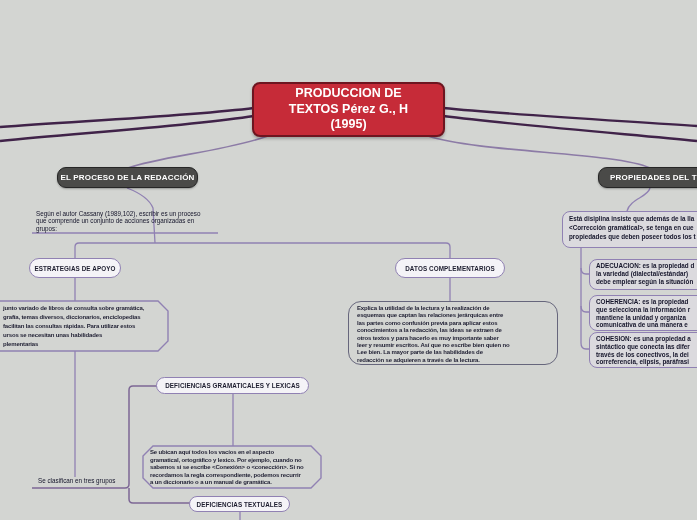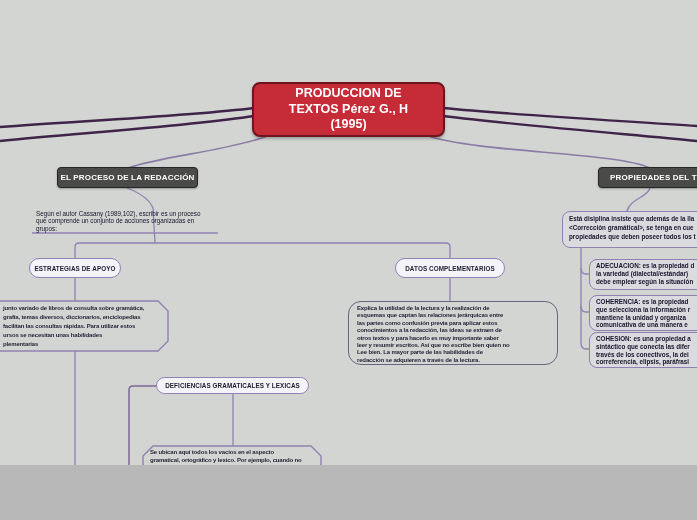--- a/index.html
+++ b/index.html
@@ -1,28 +1,28 @@
 <!DOCTYPE html>
 <html><head>
 <meta charset="utf-8">
 <style>
   html,body{margin:0;padding:0;}
   body{font-family:"Liberation Sans",sans-serif;background:#b8b8b8;}
-  #stage{position:relative;width:697px;height:465px;background:#d3d5d2;overflow:hidden;}
+  #stage{position:relative;width:697px;height:520px;background:#d3d5d2;overflow:hidden;}
   #wires{position:absolute;left:0;top:0;z-index:1;}
   .abs{position:absolute;box-sizing:border-box;}
   .pre{white-space:pre-line;}
 
   .root-node{left:252px;top:82px;width:193px;height:55px;z-index:3;
     background:#c62b38;border:2px solid #6e1520;border-radius:8px;
     display:flex;align-items:center;justify-content:center;text-align:center;
     color:#ffffff;font-weight:bold;font-size:12.5px;line-height:15.5px;
     box-shadow:0 2px 3px rgba(0,0,0,0.25);}
 
-  .topic{z-index:3;background:#4a4a48;border:1.5px solid #262626;border-radius:4px;
+  .topic{z-index:3;background:#4a4a48;border:1.5px solid #262626;border-radius:9px;
     display:flex;align-items:center;color:#ffffff;font-weight:bold;font-size:8px;
     letter-spacing:.2px;box-shadow:0 1px 2px rgba(0,0,0,0.3);}
   .topic.center{justify-content:center;text-align:center;}
   #topic-left{left:57px;top:167px;width:141px;height:21px;}
   #topic-right{left:598px;top:167px;width:130px;height:21px;padding-left:11px;}
 
   .capsule{z-index:3;background:#f4f3f7;border:1.2px solid #9081b3;border-radius:10px;
     display:flex;align-items:center;justify-content:center;text-align:center;
     color:#1c1c2e;font-weight:bold;font-size:6.3px;letter-spacing:.1px;}
   #cap-estrategias{left:29px;top:258px;width:92px;height:20px;}

